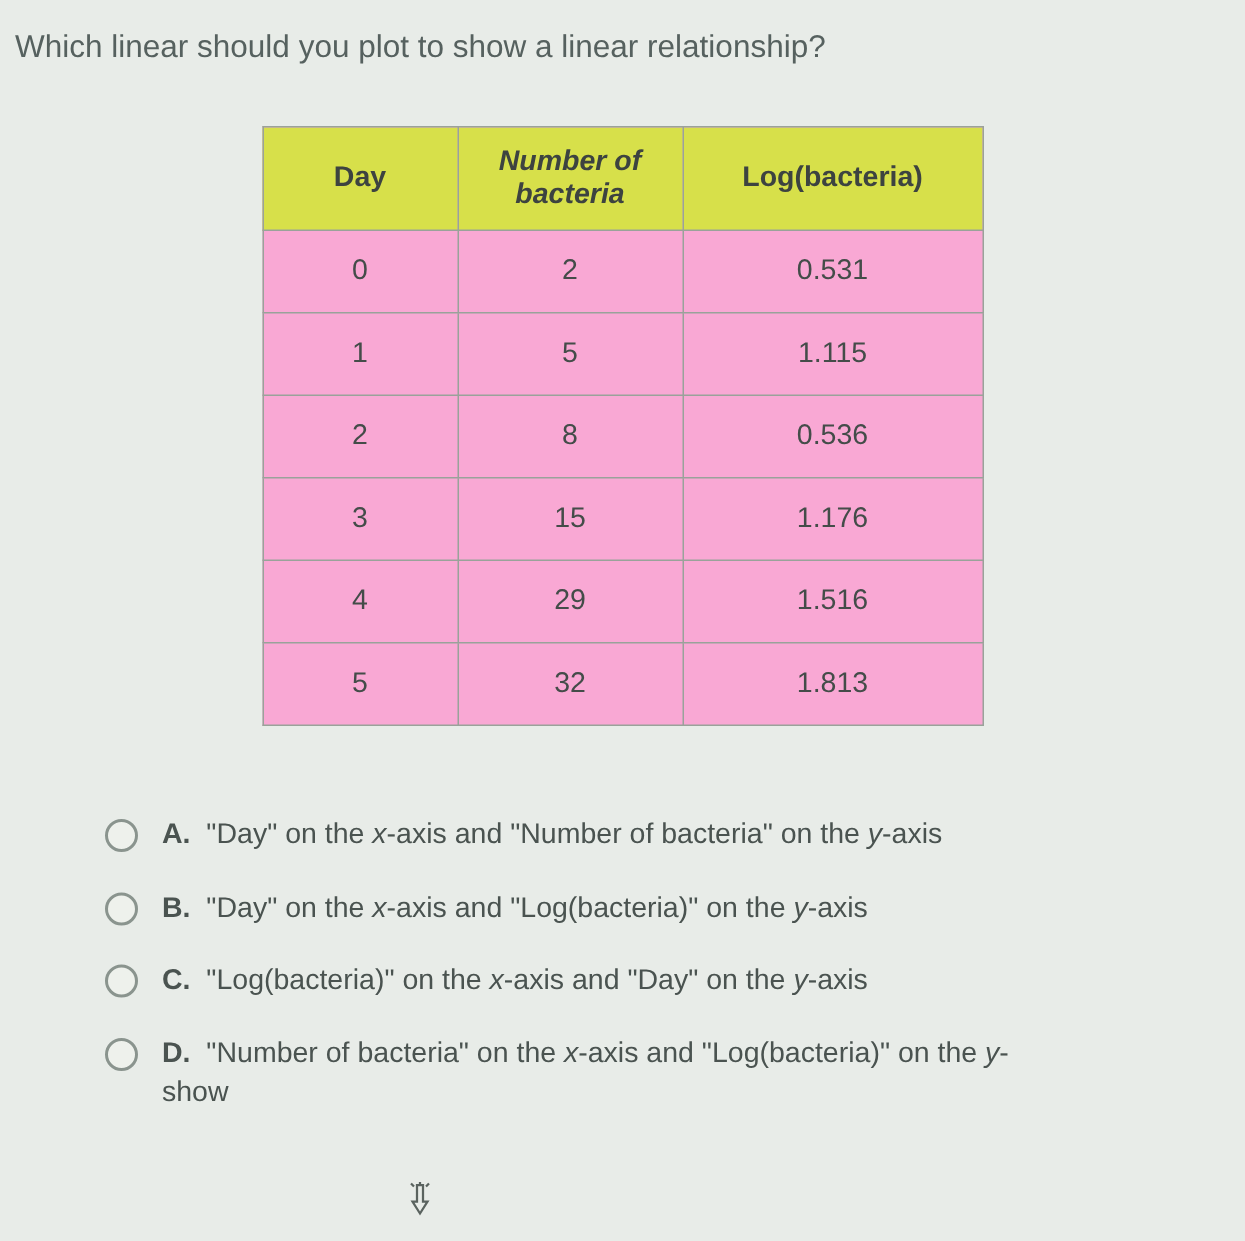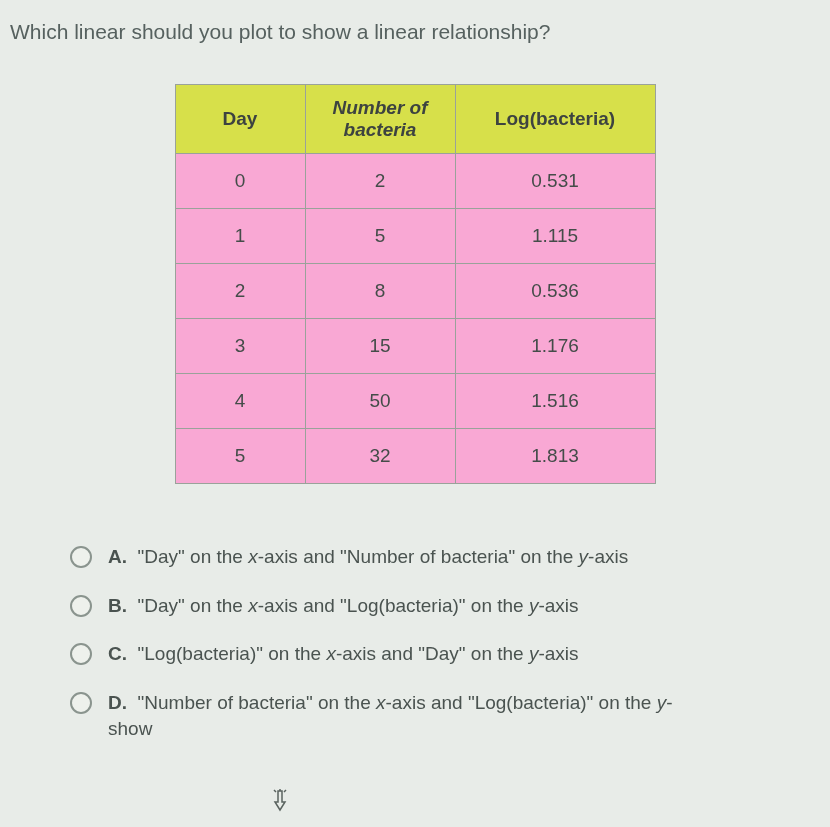--- a/index.html
+++ b/index.html
@@ -123,21 +123,21 @@
         <td>8</td>
         <td>0.536</td>
       </tr>
       <tr>
         <td>3</td>
         <td>15</td>
         <td>1.176</td>
       </tr>
       <tr>
         <td>4</td>
-        <td>50</td>
+        <td>29</td>
         <td>1.516</td>
       </tr>
       <tr>
         <td>5</td>
         <td>32</td>
         <td>1.813</td>
       </tr>
     </tbody>
   </table>
 </div>

